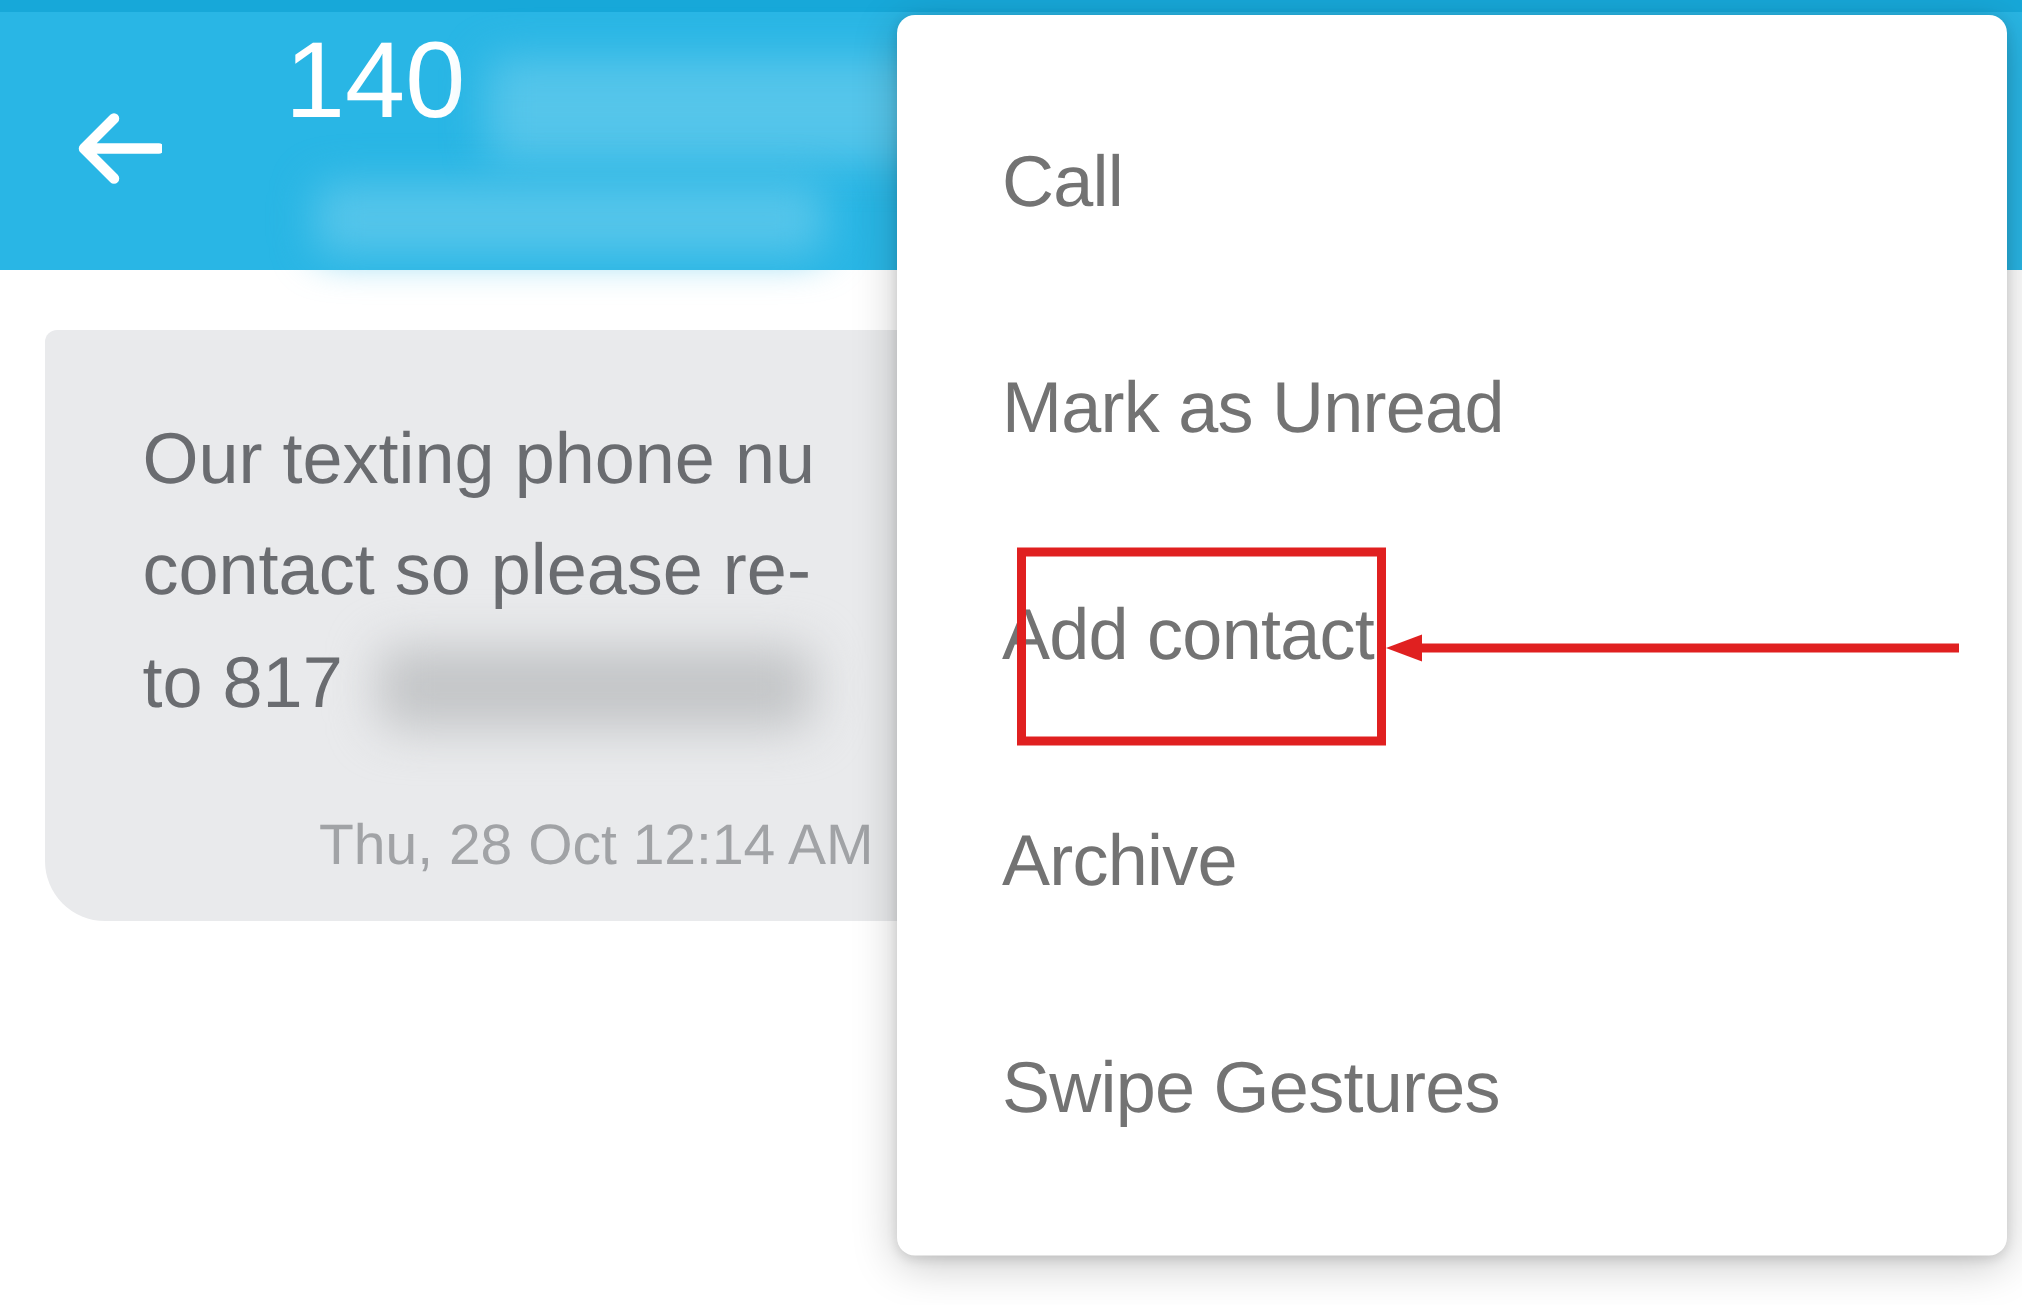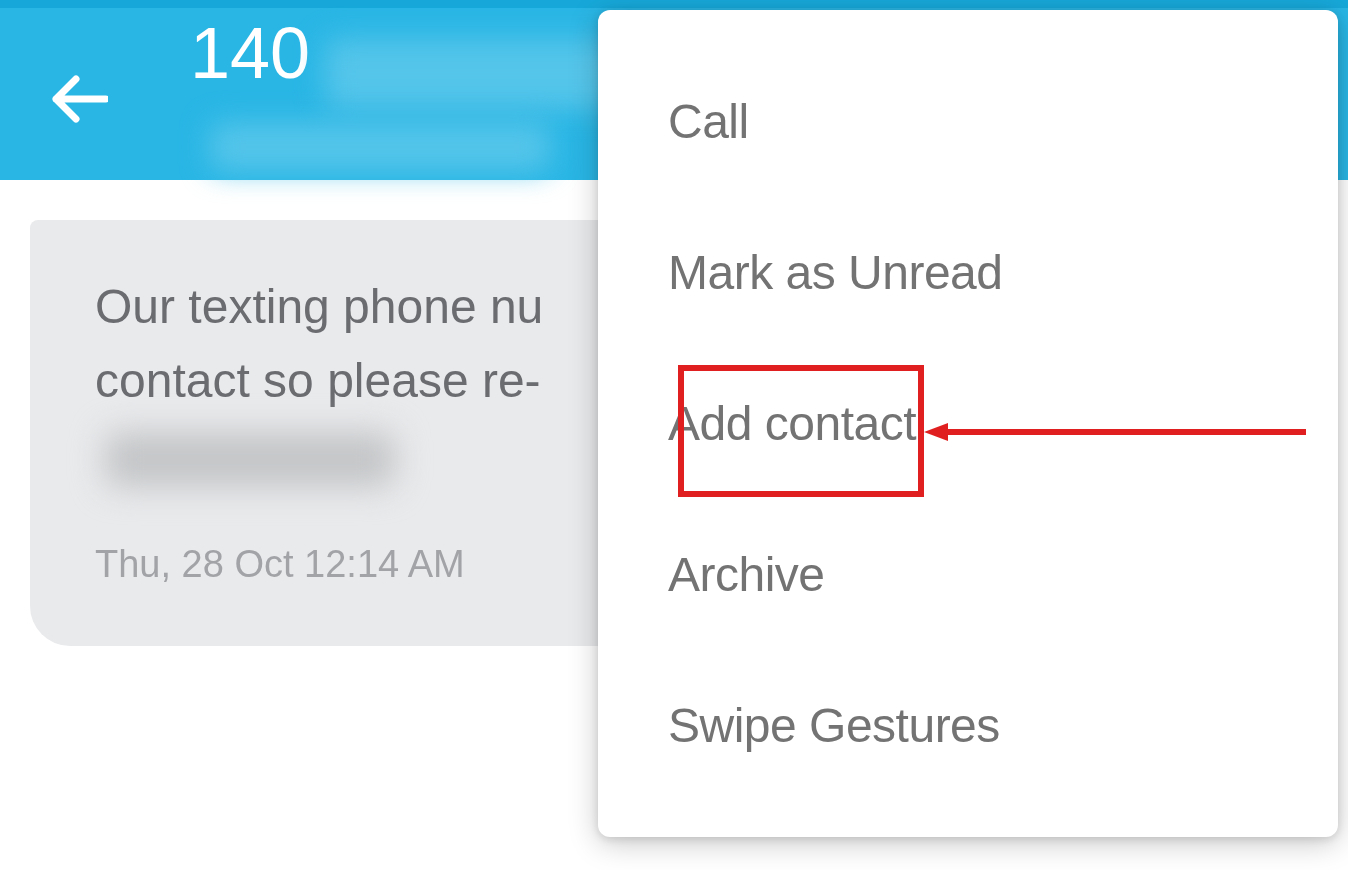--- a/index.html
+++ b/index.html
@@ -65,21 +65,21 @@
       margin-left: 20px;
     }
     .message-area {
       padding: 40px 30px;
       position: relative;
     }
     .message-bubble {
       background: #e9eaec;
       border-radius: 40px;
       border-top-left-radius: 8px;
-      padding: 50px 50px 60px 65px;
+      padding: 50px 50px 28px 65px;
       width: 720px;
       position: relative;
     }
     .message-text {
       font-size: 48px;
       line-height: 1.55;
       color: #6a6c70;
       font-weight: 400;
     }
     .message-blur {
@@ -90,20 +90,21 @@
       filter: blur(16px);
       border-radius: 12px;
       vertical-align: middle;
       margin-left: 10px;
     }
     .message-timestamp {
       font-size: 38px;
       color: #a1a3a6;
       margin-top: 50px;
       font-weight: 400;
+      text-align: center;
     }
     .menu-popup {
       position: absolute;
       top: 10px;
       right: 10px;
       width: 740px;
       background: #ffffff;
       border-radius: 12px;
       box-shadow: 0 6px 30px rgba(0,0,0,0.22), 0 2px 8px rgba(0,0,0,0.12);
       padding: 36px 0;
@@ -153,20 +154,21 @@
     </div>
     <div class="title-blur-bottom"></div>
   </div>
 </div>
 
 <div class="message-area">
   <div class="message-bubble">
     <div class="message-text">
       <span>Our texting phone nu</span><br>
       <span>contact so please re-</span><br>
+      <span>to 817</span>
       <span class="message-blur"></span>
     </div>
     <div class="message-timestamp">Thu, 28 Oct 12:14 AM</div>
   </div>
 </div>
 
 <div class="menu-popup">
   <div class="menu-item">Call</div>
   <div class="menu-item">Mark as Unread</div>
   <div class="menu-item">Add contact</div>

